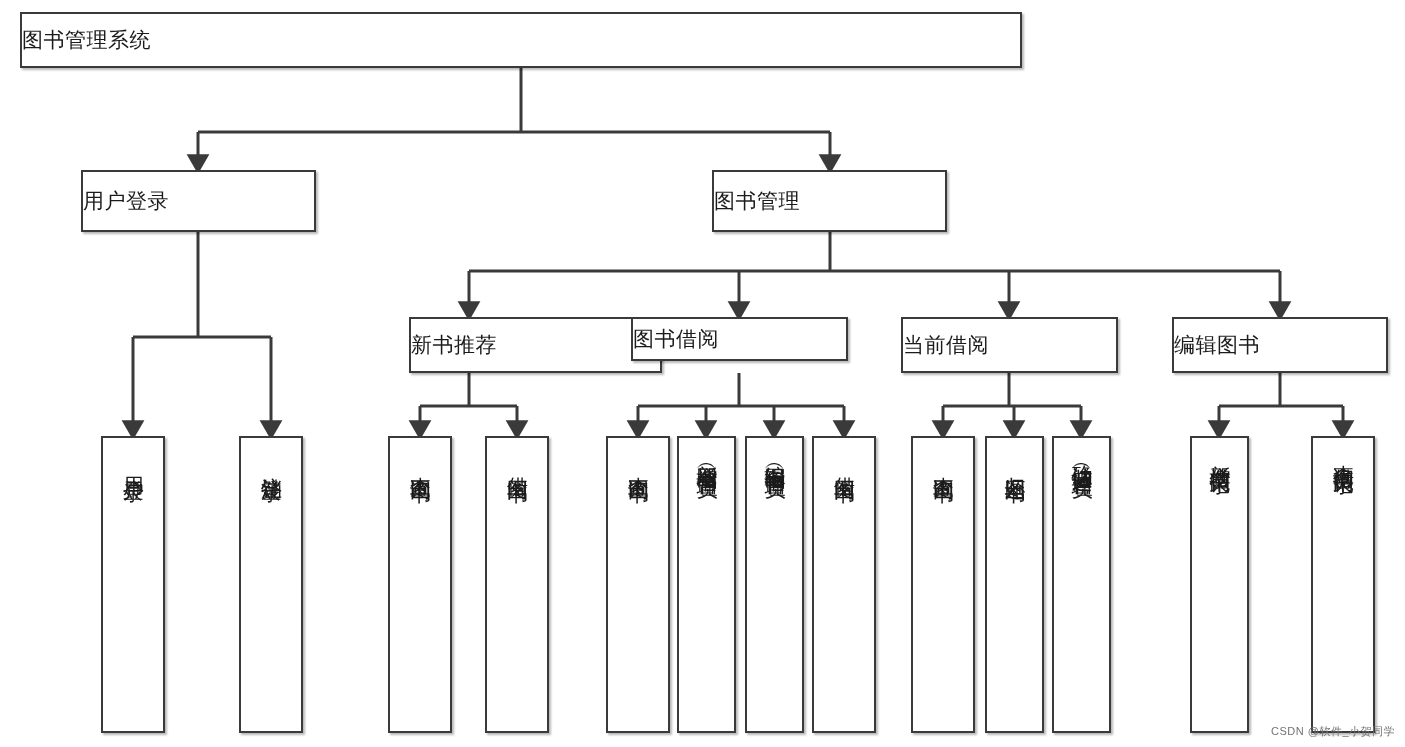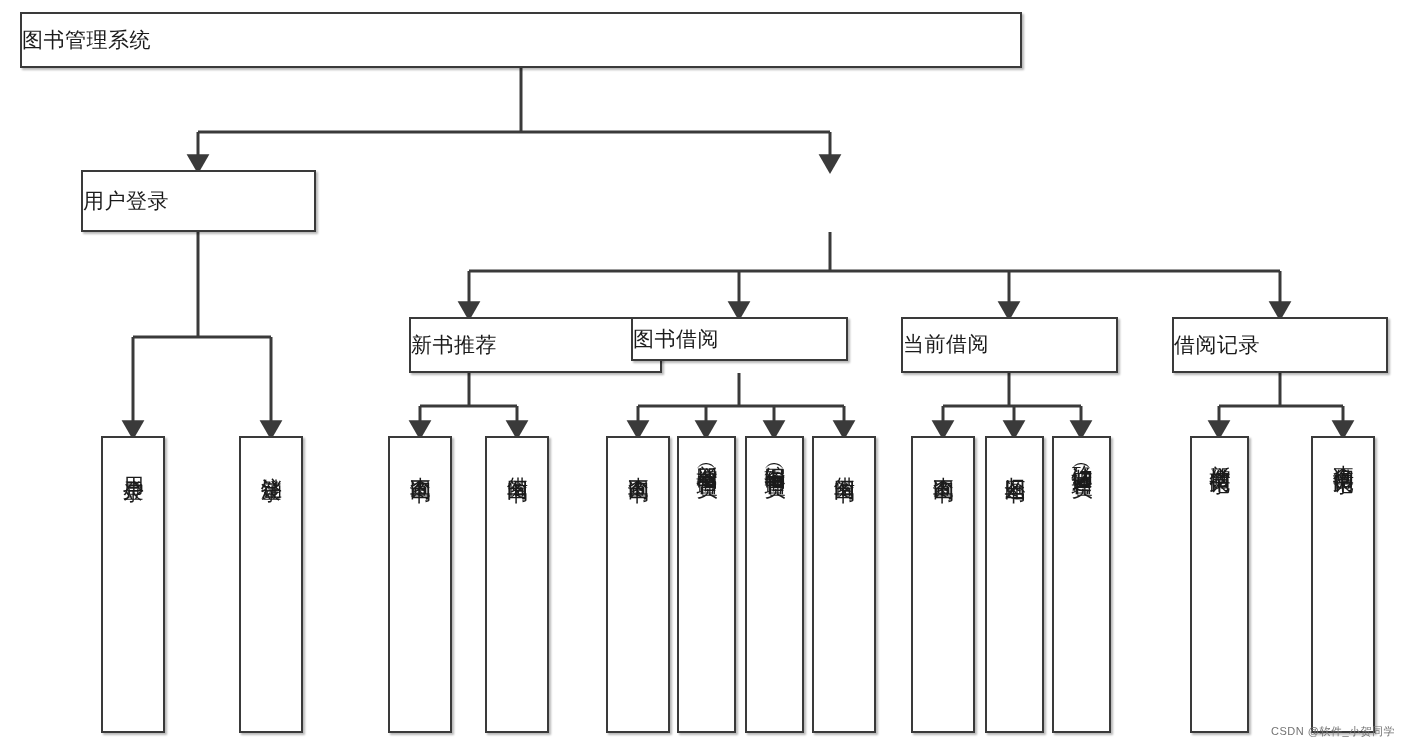--- a/index.html
+++ b/index.html
@@ -137,32 +137,35 @@
     </g>
   </svg>
 
   <div class="node" id="node-root" style="left: 20px; top: 12px; width: 1002px; height: 56px;">
     <span class="node-label">图书管理系统</span>
   </div>
 
   <div class="node" id="node-l2-0" style="left: 81px; top: 170px; width: 235px; height: 62px;">
     <span class="node-label">用户登录</span>
   </div>
+  <div class="node" id="node-l2-1" style="left: 712px; top: 170px; width: 235px; height: 62px;">
+    <span class="node-label">图书管理</span>
+  </div>
 
   <div class="node" id="node-l3-0" style="left: 361px; top: 317px; width: 253px; height: 56px; margin-left: 48px;">
     <span class="node-label">新书推荐</span>
   </div>
   <div class="node" id="node-l3-1" style="left: 631px; top: 317px; width: 217px; height: 44px;">
     <span class="node-label">图书借阅</span>
   </div>
-  <div class="node" id="node-l3-2" style="left: 901px; top: 317px; width: 217px; height: 56px; font-family: Liberation Serif, serif;">
+  <div class="node" id="node-l3-2" style="left: 901px; top: 317px; width: 217px; height: 56px;">
     <span class="node-label">当前借阅</span>
   </div>
   <div class="node" id="node-l3-3" style="left: 1172px; top: 317px; width: 216px; height: 56px;">
-    <span class="node-label">借阅记录</span>
+    <span class="node-label">编辑图书</span>
   </div>
 
   <div class="node vertical" id="node-leaf-0" style="left: 101px; top: 436px; width: 64px; height: 297px;">
     <span class="node-label">用户登录</span>
   </div>
   <div class="node vertical" id="node-leaf-1" style="left: 239px; top: 436px; width: 64px; height: 297px;">
     <span class="node-label">注销登录</span>
   </div>
   <div class="node vertical" id="node-leaf-2" style="left: 388px; top: 436px; width: 64px; height: 297px;">
     <span class="node-label">查询图书</span>

